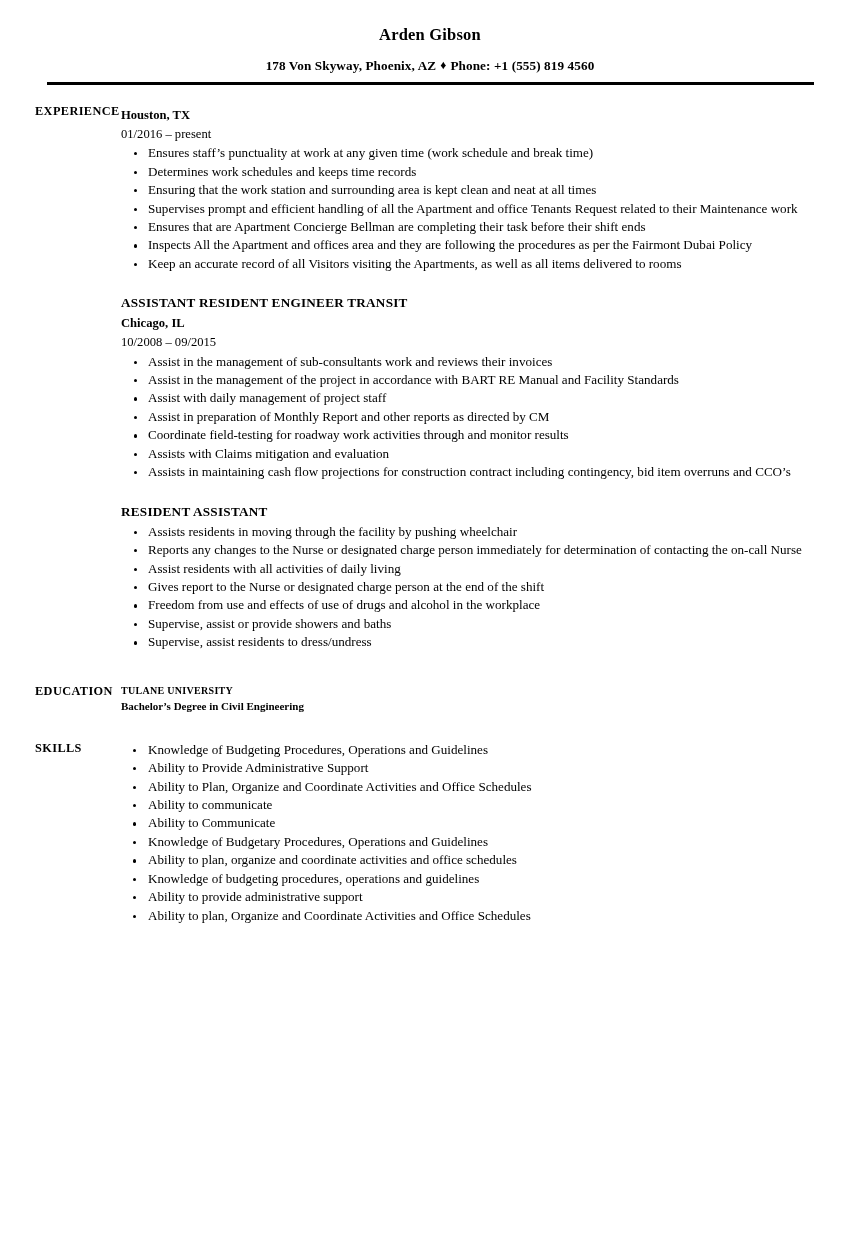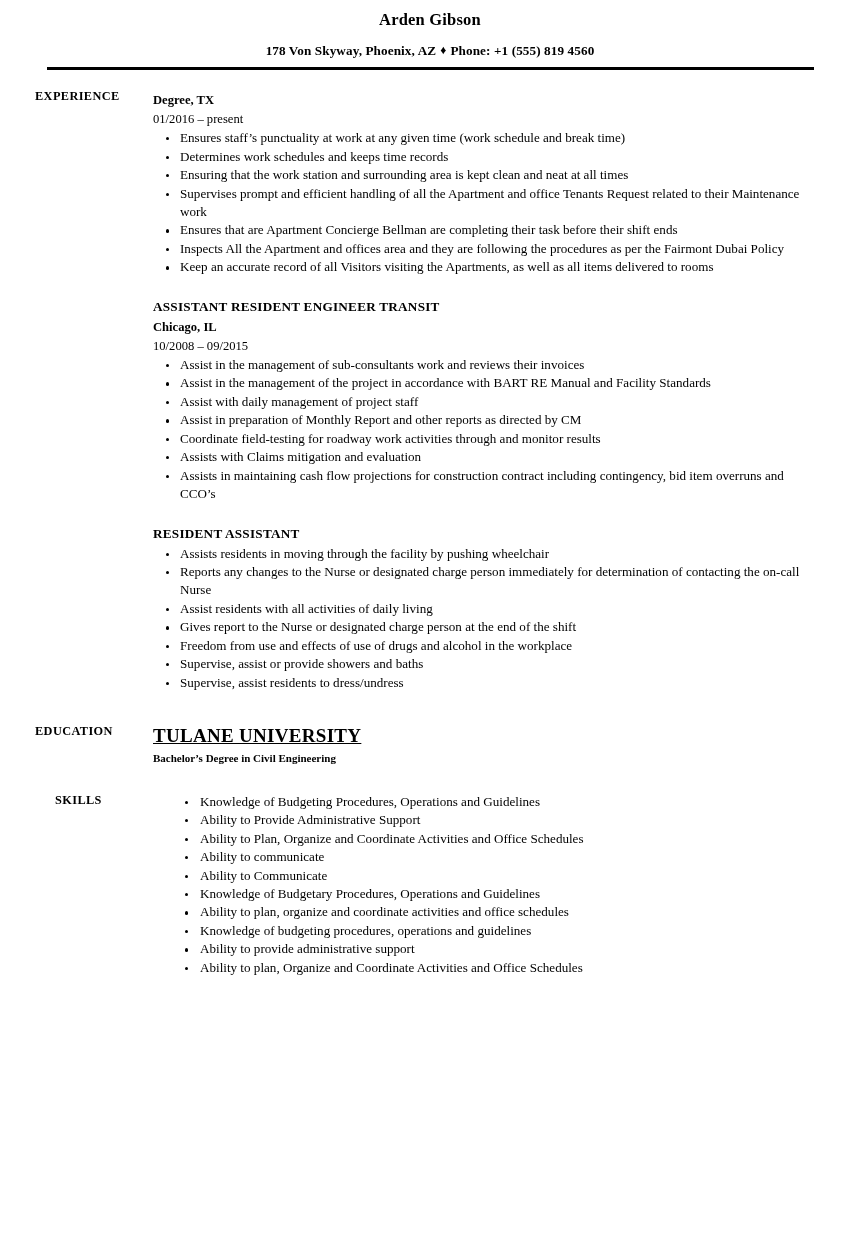--- a/index.html
+++ b/index.html
@@ -18,21 +18,21 @@
     position: relative;
     width: 860px;
     height: 1240px;
     box-sizing: border-box;
     padding: 0;
     overflow: hidden;
   }
 
   
   .header {
-    padding-top: 10px;
+    padding-top: 25px;
     text-align: center;
   }
   .full-name {
     font-size: 16.5px;
     font-weight: bold;
     letter-spacing: 0.2px;
     line-height: 1.2;
   }
   .contact-line {
     margin-top: 13px;
@@ -50,41 +50,40 @@
     margin: 8px auto 0 auto;
     width: 767px;
     height: 3px;
     background: #000000;
   }
 
   
   .section {
     display: flex;
     align-items: flex-start;
-    gap: 32px;
   }
   .section-label {
     width: 121px;
     flex: 0 0 121px;
     padding-left: 35px;
     box-sizing: border-box;
     font-size: 12.3px;
     font-weight: bold;
     letter-spacing: 0.4px;
     line-height: 1.25;
   }
   .section-body {
     flex: 1 1 auto;
     padding-right: 53px;
     box-sizing: border-box;
   }
 
   #experience-section { margin-top: 19px; }
   #education-section  { margin-top: 32px; }
-  #skills-section     { margin-top: 27px; padding-left: 20px; }
+  #skills-section     { margin-top: 27px; }
 
   
   .job + .job { margin-top: 22px; }
   .job-title {
     font-size: 13.2px;
     font-weight: bold;
     letter-spacing: 0.25px;
     line-height: 1.28;
   }
   .job-location {
@@ -121,25 +120,24 @@
     height: 3.2px;
     border-radius: 50%;
     background: #000000;
   }
 
   #skills-section ul.bullets > li::before { left: 12px; }
   #skills-section ul.bullets { margin-top: 0; }
 
   
   .edu-school {
-    font-size: 19px;
+    font-size: 10px;
     font-weight: bold;
     letter-spacing: 0.3px;
     line-height: 1.3;
-    text-decoration: underline;
   }
   .edu-degree {
     font-size: 11px;
     font-weight: bold;
     line-height: 1.35;
     margin-top: 2px;
   }
 </style>
 </head>
 <body>
@@ -152,21 +150,21 @@
       <span>178 Von Skyway, Phoenix, AZ</span><span class="contact-sep">♦</span><span>Phone: +1 (555) 819 4560</span>
     </div>
     <div class="header-rule"></div>
   </div>
 
   <div class="section" id="experience-section">
     <div class="section-label">EXPERIENCE</div>
     <div class="section-body">
 
       <div class="job">
-        <div class="job-location">Degree, TX</div>
+        <div class="job-location">Houston, TX</div>
         <div class="job-dates">01/2016 – present</div>
         <ul class="bullets">
           <li>Ensures staff’s punctuality at work at any given time (work schedule and break time)</li>
           <li>Determines work schedules and keeps time records</li>
           <li>Ensuring that the work station and surrounding area is kept clean and neat at all times</li>
           <li>Supervises prompt and efficient handling of all the Apartment and office Tenants Request related to their Maintenance work</li>
           <li>Ensures that are Apartment Concierge Bellman are completing their task before their shift ends</li>
           <li>Inspects All the Apartment and offices area and they are following the procedures as per the Fairmont Dubai Policy</li>
           <li>Keep an accurate record of all Visitors visiting the Apartments, as well as all items delivered to rooms</li>
         </ul>

